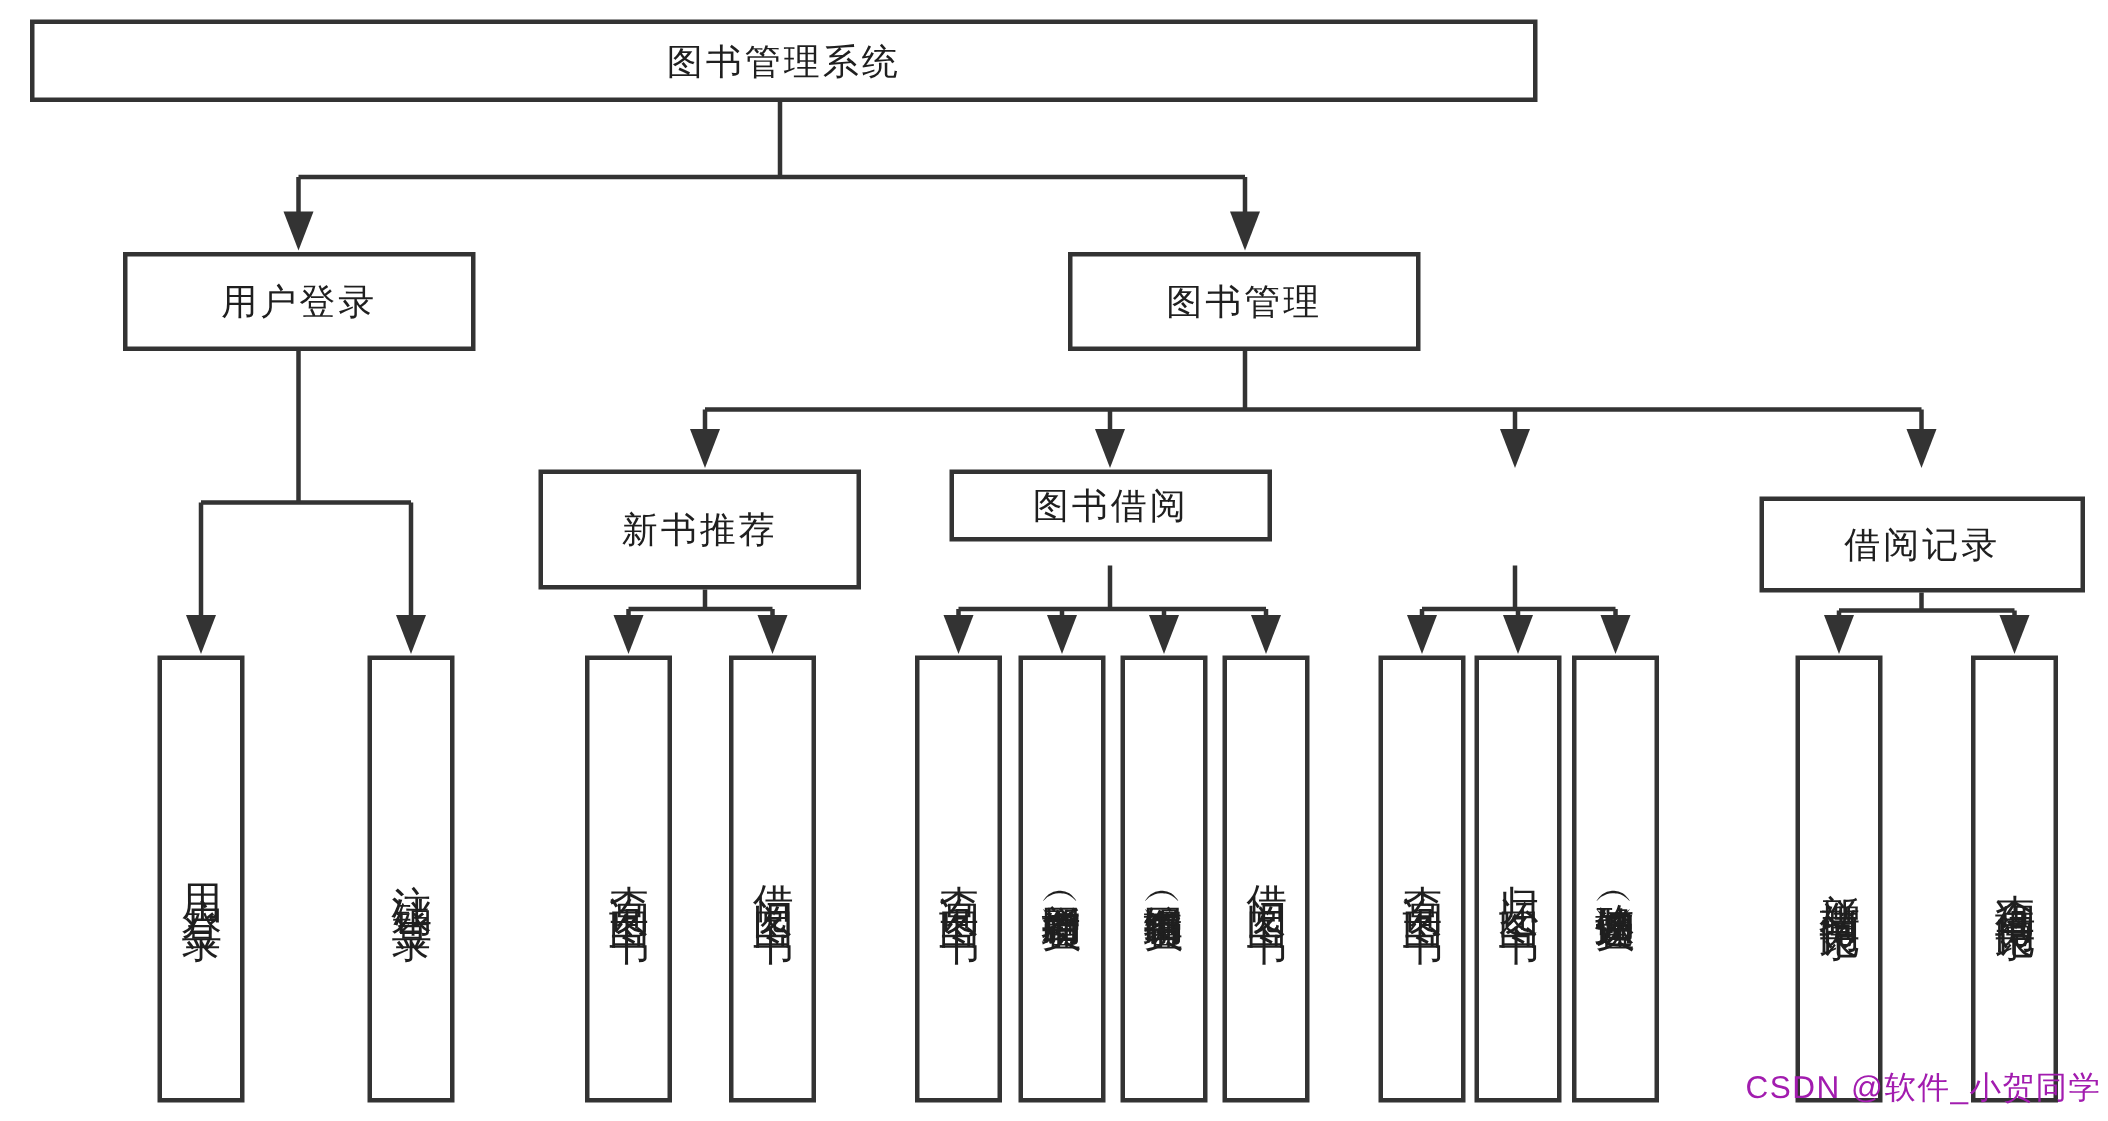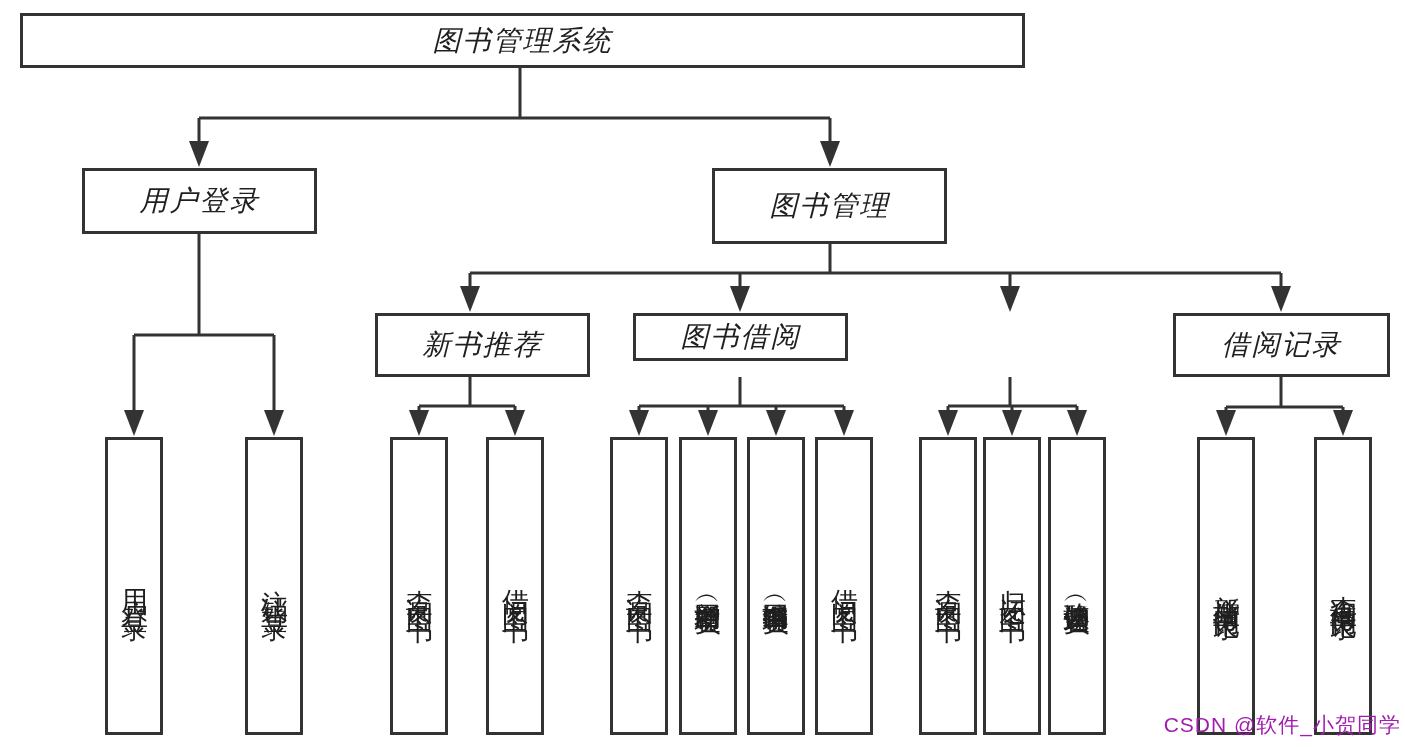--- a/index.html
+++ b/index.html
@@ -21,24 +21,23 @@
     position: absolute;
     box-sizing: border-box;
     border: 3px solid #333333;
     background: #ffffff;
     display: flex;
     align-items: center;
     justify-content: center;
     text-align: center;
   }
   .h-label span {
-    font-size: 28px;
+    font-size: 24px;
     letter-spacing: 2px;
     white-space: nowrap;
-    font-style: italic;
   }
   .leaf span {
     writing-mode: vertical-rl;
     text-orientation: mixed;
     font-size: 27px;
     line-height: 1;
   }
   .sp-wide span  { letter-spacing: 9px; }
   .sp-med span   { letter-spacing: 4px; }
   .sp-tight span { letter-spacing: 1px; font-size: 26px; }
@@ -89,31 +88,31 @@
     </g>
   </svg>
 
   <div class="node h-label" style="left:20px;top:13px;width:1005px;height:55px">
     <span>图书管理系统</span>
   </div>
 
   <div class="node h-label" style="left:82px;top:168px;width:235px;height:66px">
     <span>用户登录</span>
   </div>
-  <div class="node h-label" style="left:712px;top:168px;width:235px;height:76px">
+  <div class="node h-label" style="left:712px;top:168px;width:235px;height:66px">
     <span>图书管理</span>
   </div>
 
-  <div class="node h-label" style="left:375px;top:313px;width:215px;height:64px">
+  <div class="node h-label" style="left:359px;top:313px;width:215px;height:80px">
     <span>新书推荐</span>
   </div>
   <div class="node h-label" style="left:633px;top:313px;width:215px;height:48px">
     <span>图书借阅</span>
   </div>
-  <div class="node h-label" style="left:1173px;top:313px;width:217px;height:64px">
+  <div class="node h-label" style="left:1173px;top:331px;width:217px;height:64px">
     <span>借阅记录</span>
   </div>
 
   <div class="node leaf sp-wide" style="left:105px;top:437px;width:58px;height:298px">
     <span>用户登录</span>
   </div>
   <div class="node leaf sp-wide" style="left:245px;top:437px;width:58px;height:298px">
     <span>注销登录</span>
   </div>
 

